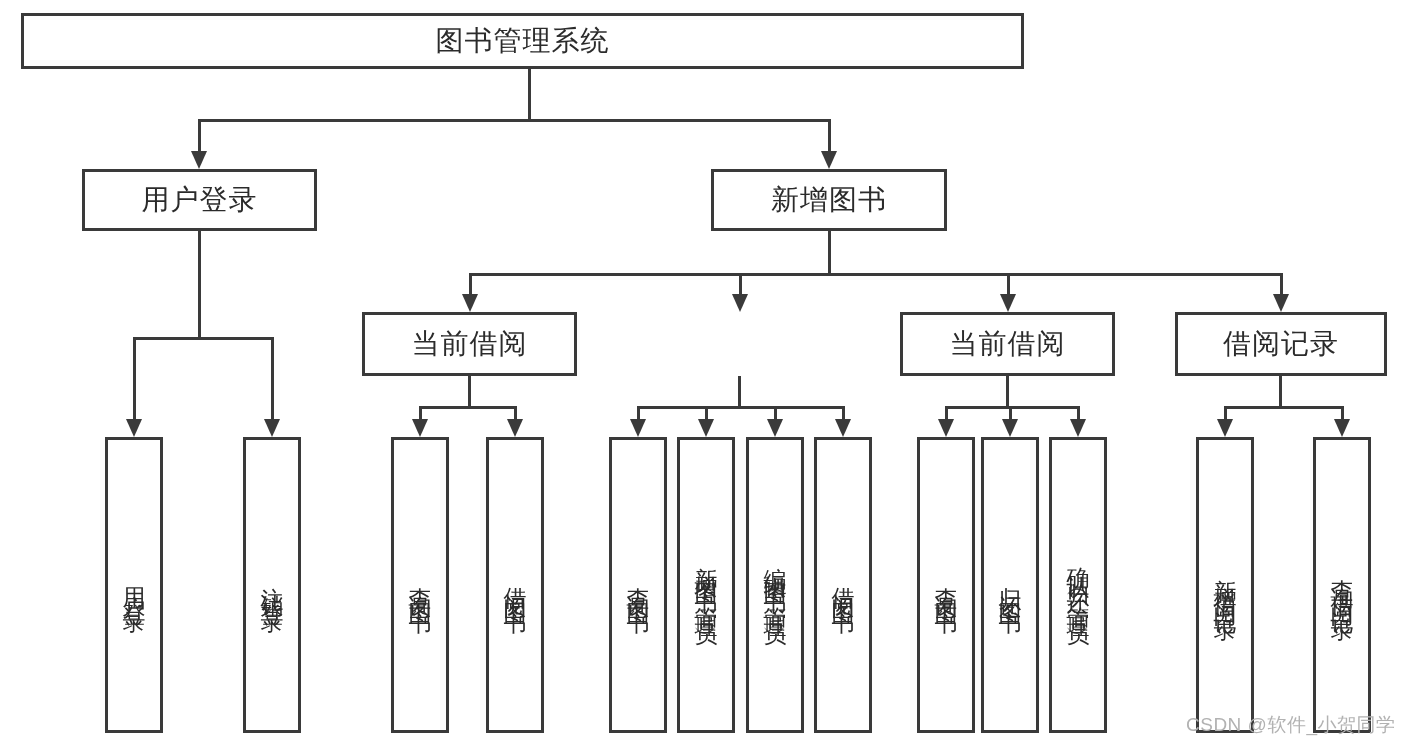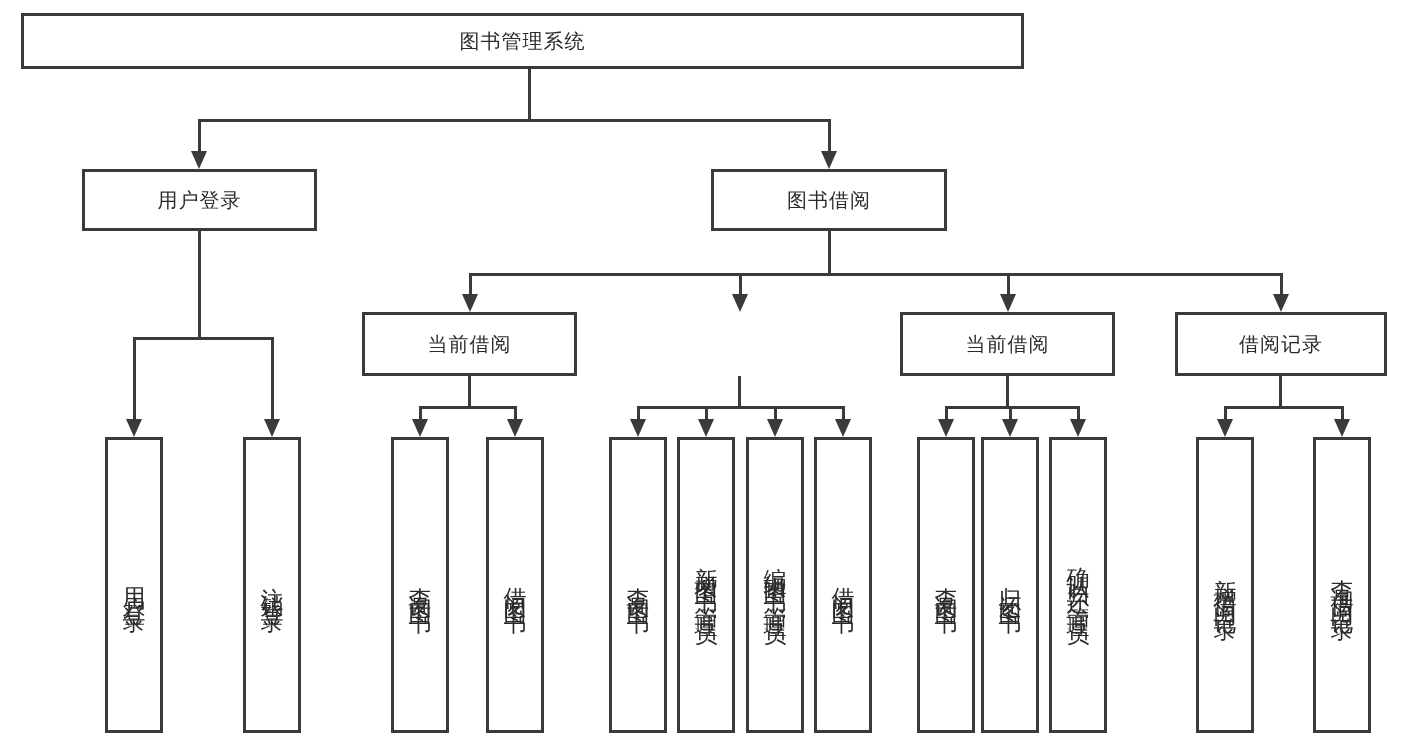--- a/index.html
+++ b/index.html
@@ -4,21 +4,21 @@
 <style>
   html,body{margin:0;padding:0;background:#ffffff;}
   #canvas{
     position:relative;width:1405px;height:747px;background:#ffffff;overflow:hidden;
     font-family:"Liberation Sans","DejaVu Sans",sans-serif;color:#2b2b2b;
   }
   .node{
     position:absolute;box-sizing:border-box;border:3px solid #3a3a3a;background:#ffffff;
     display:flex;align-items:center;justify-content:center;
   }
-  .hlabel{font-size:20px;letter-spacing:1px;color:#2b2b2b;white-space:nowrap;}
+  .hlabel{font-size:28px;letter-spacing:1px;color:#2b2b2b;white-space:nowrap;}
   .leaf{width:58px;top:437px;height:296px;}
   .vtext{
     writing-mode:vertical-rl;text-orientation:mixed;
     font-size:23px;letter-spacing:8px;line-height:1;color:#2b2b2b;white-space:nowrap;
   }
   .vl{position:absolute;width:2.5px;background:#3a3a3a;}
   .hl{position:absolute;height:2.5px;background:#3a3a3a;}
   .ah{
     position:absolute;width:0;height:0;
     border-left:8px solid transparent;border-right:8px solid transparent;
@@ -42,21 +42,21 @@
   <div class="hl" style="left:198px;top:119px;width:632px;"></div>
   <div class="vl" style="left:198px;top:119px;height:36px;"></div>
   <div class="ah" style="left:191px;top:151px;"></div>
   <div class="vl" style="left:828px;top:119px;height:36px;"></div>
   <div class="ah" style="left:821px;top:151px;"></div>
 
   <div class="node" style="left:82px;top:169px;width:235px;height:62px;">
     <span class="hlabel">用户登录</span>
   </div>
   <div class="node" style="left:711px;top:169px;width:236px;height:62px;">
-    <span class="hlabel">图书借阅</span>
+    <span class="hlabel">新增图书</span>
   </div>
 
   <div class="vl" style="left:198px;top:231px;height:108px;"></div>
   <div class="hl" style="left:133px;top:337px;width:141px;"></div>
   <div class="vl" style="left:133px;top:337px;height:88px;"></div>
   <div class="ah" style="left:126px;top:419px;"></div>
   <div class="vl" style="left:271px;top:337px;height:88px;"></div>
   <div class="ah" style="left:264px;top:419px;"></div>
 
   <div class="vl" style="left:828px;top:231px;height:44px;"></div>
@@ -151,14 +151,15 @@
     <span class="vtext">确认归还（管理员）</span>
   </div>
 
   <div class="node leaf" style="left:1196px;">
     <span class="vtext">新增借阅记录</span>
   </div>
   <div class="node leaf" style="left:1313px;">
     <span class="vtext">查询借阅记录</span>
   </div>
 
+  <div class="watermark">CSDN @软件_小贺同学</div>
 
 </div>
 
 </body></html>

